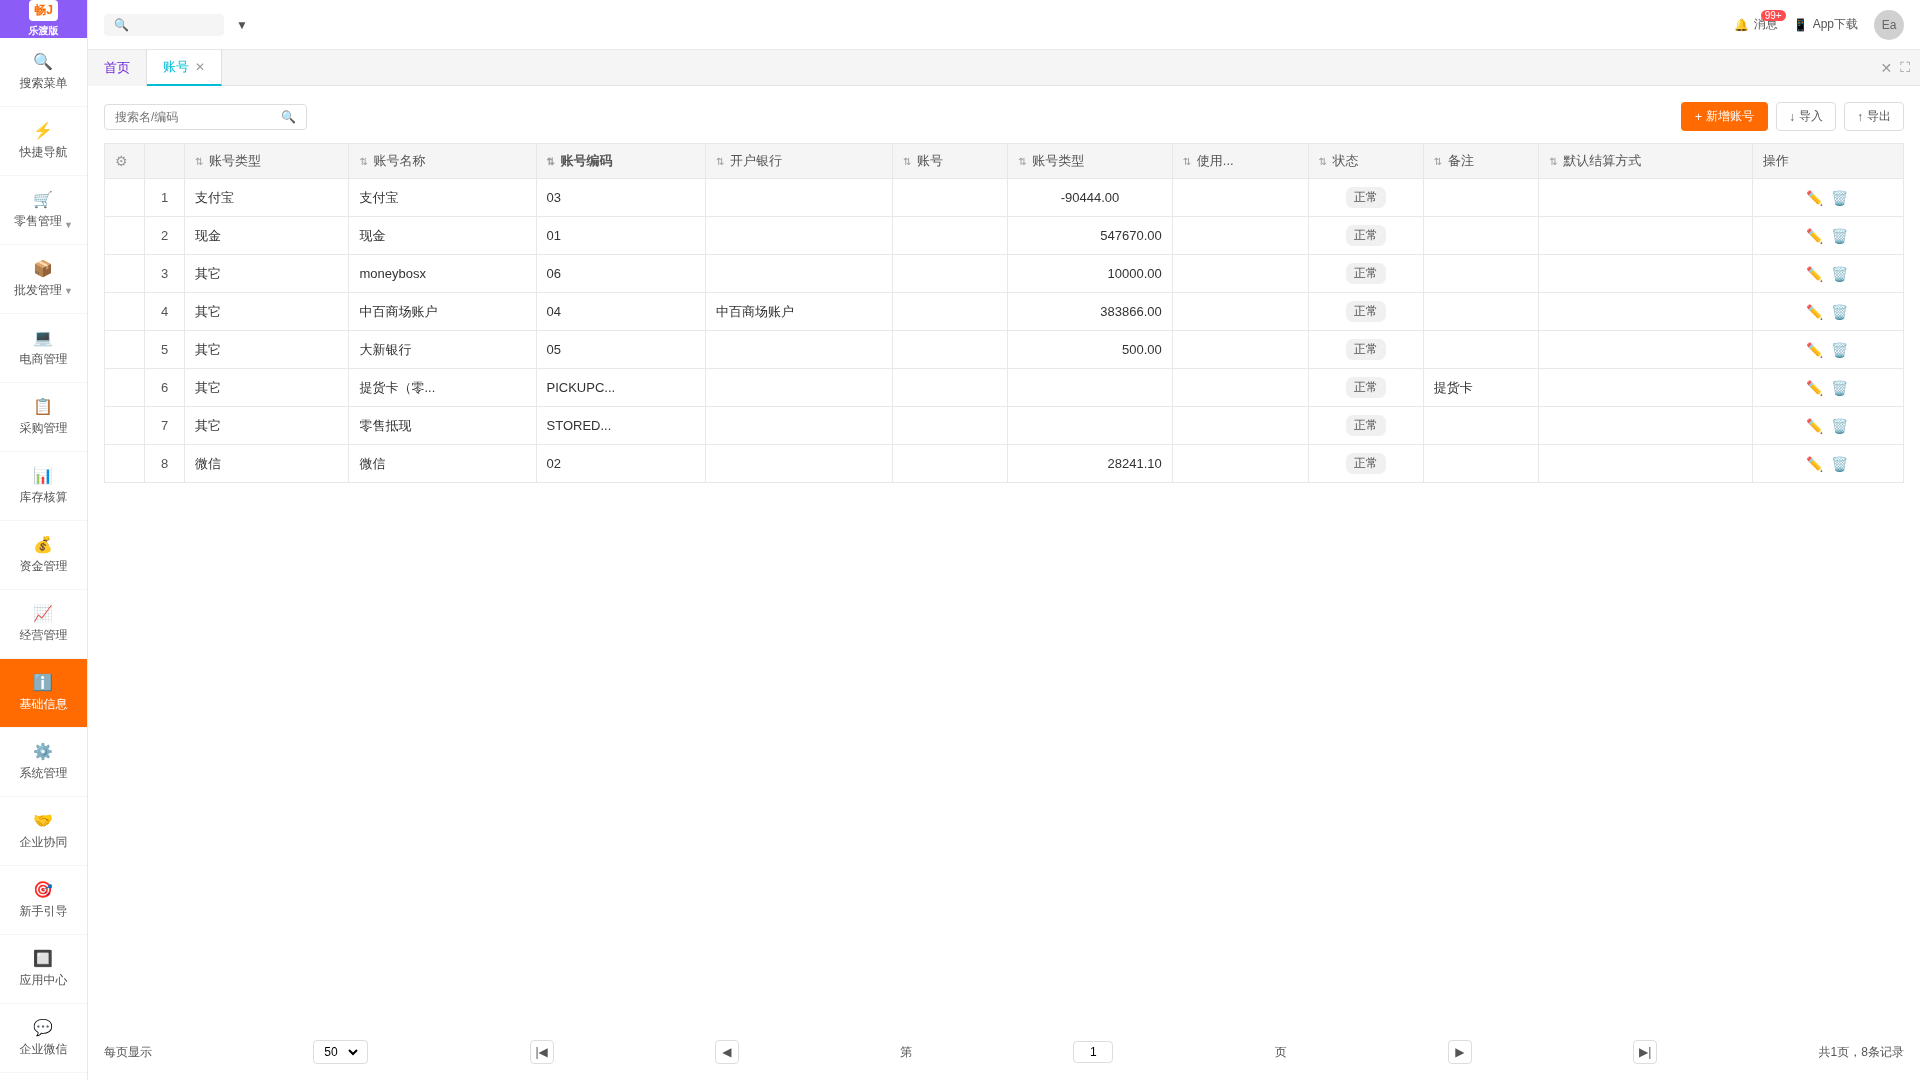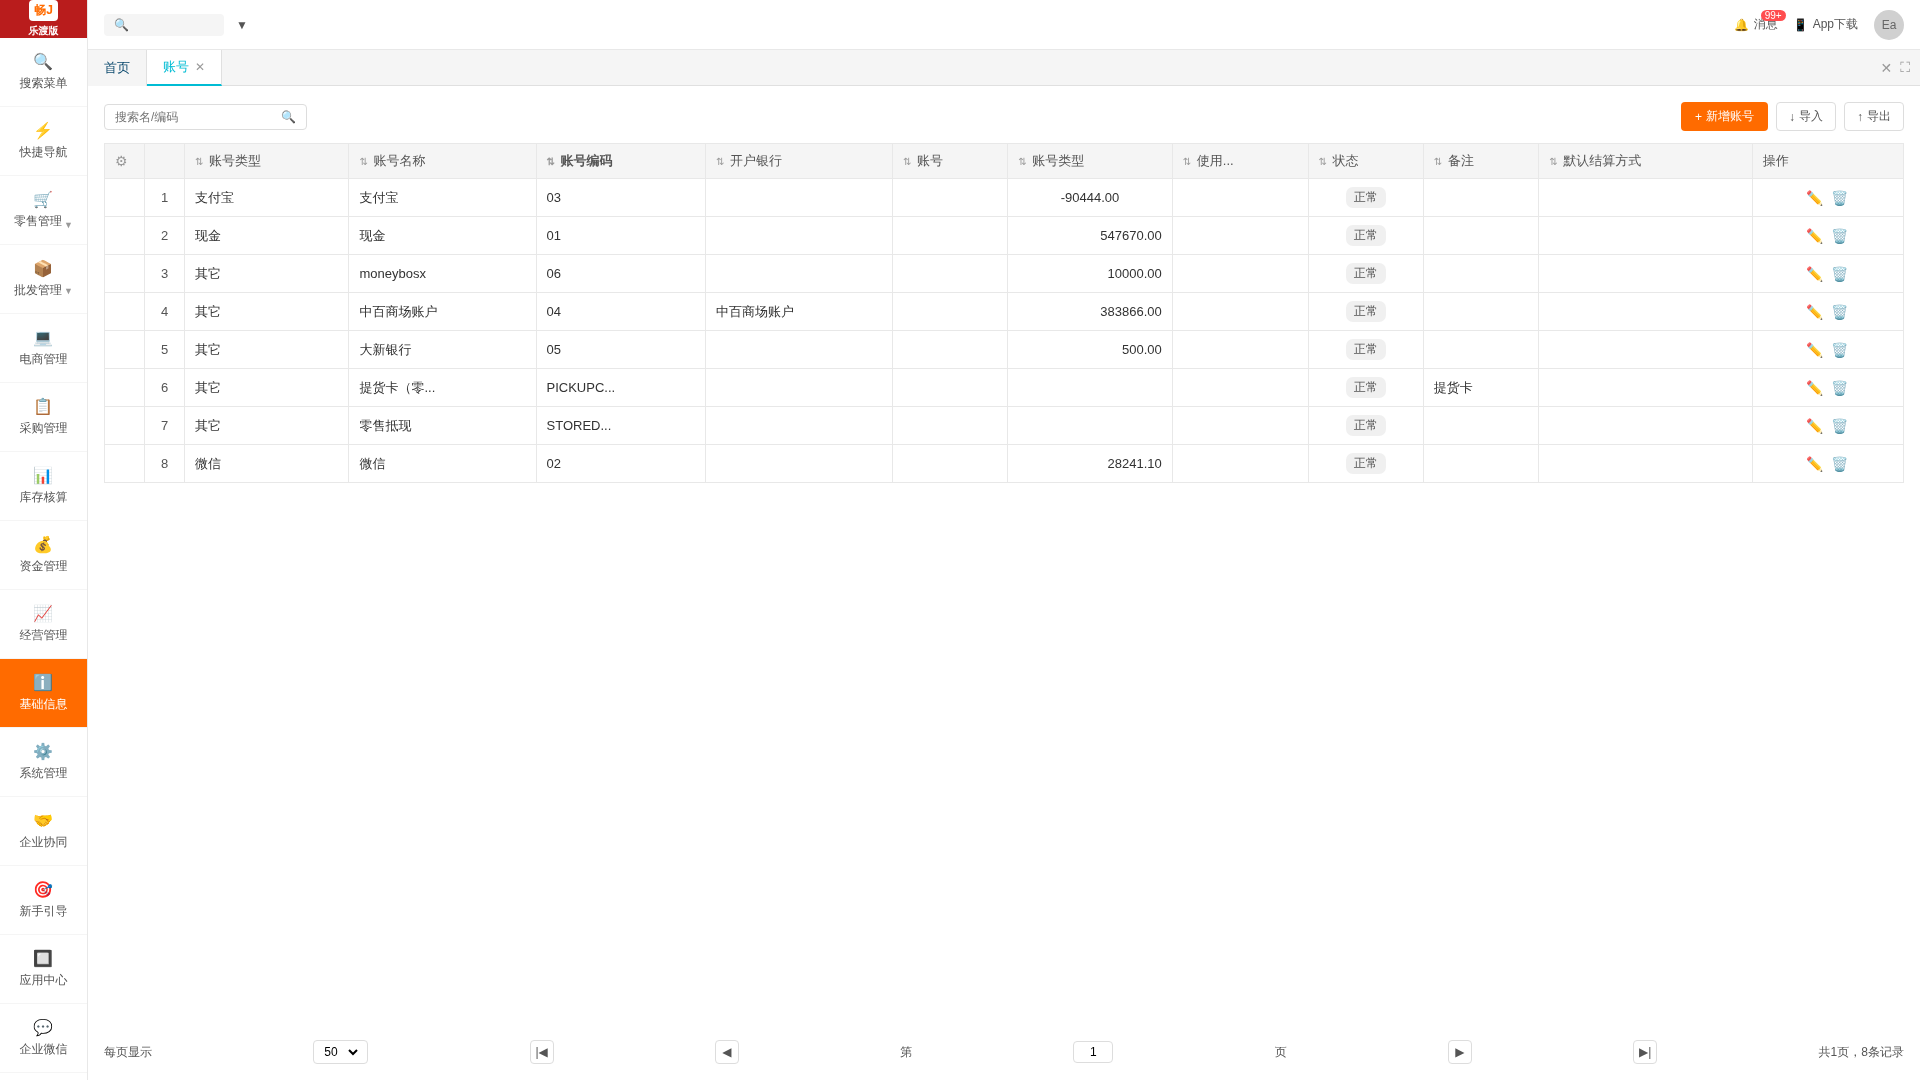--- a/index.html
+++ b/index.html
@@ -10,21 +10,21 @@
       width: 88px;
       background: #fff;
       height: 1080px;
       display: flex;
       flex-direction: column;
       border-right: 1px solid #e8e8e8;
       flex-shrink: 0;
     }
     .sidebar-logo {
       height: 50px;
-      background: #b91c1c;
+      background: #8b5cf6;
       display: flex;
       align-items: center;
       justify-content: center;
       color: #fff;
       font-size: 12px;
       font-weight: bold;
     }
     .sidebar-logo-wrap { display: flex; flex-direction: column; align-items: center; }
     .sidebar-item {
       padding: 14px 8px;
@@ -102,21 +102,21 @@
       flex-shrink: 0;
     }
     .tab-item {
       height: 36px;
       padding: 0 16px;
       display: flex;
       align-items: center;
       gap: 6px;
       cursor: pointer;
       font-size: 13px;
-      color: #0c4a6e;
+      color: #6d28d9;
       border-right: 1px solid #e0e0e0;
       background: #f5f5f5;
     }
     .tab-item.active { background: #fff; color: #00bcd4; border-bottom: 2px solid #00bcd4; }
     .tab-close { font-size: 12px; color: #999; cursor: pointer; }
     .tab-actions { margin-left: auto; display: flex; align-items: center; padding: 0 10px; gap: 8px; }
     .tab-action-btn { font-size: 14px; cursor: pointer; color: #999; }
 
     
     .content-area {

